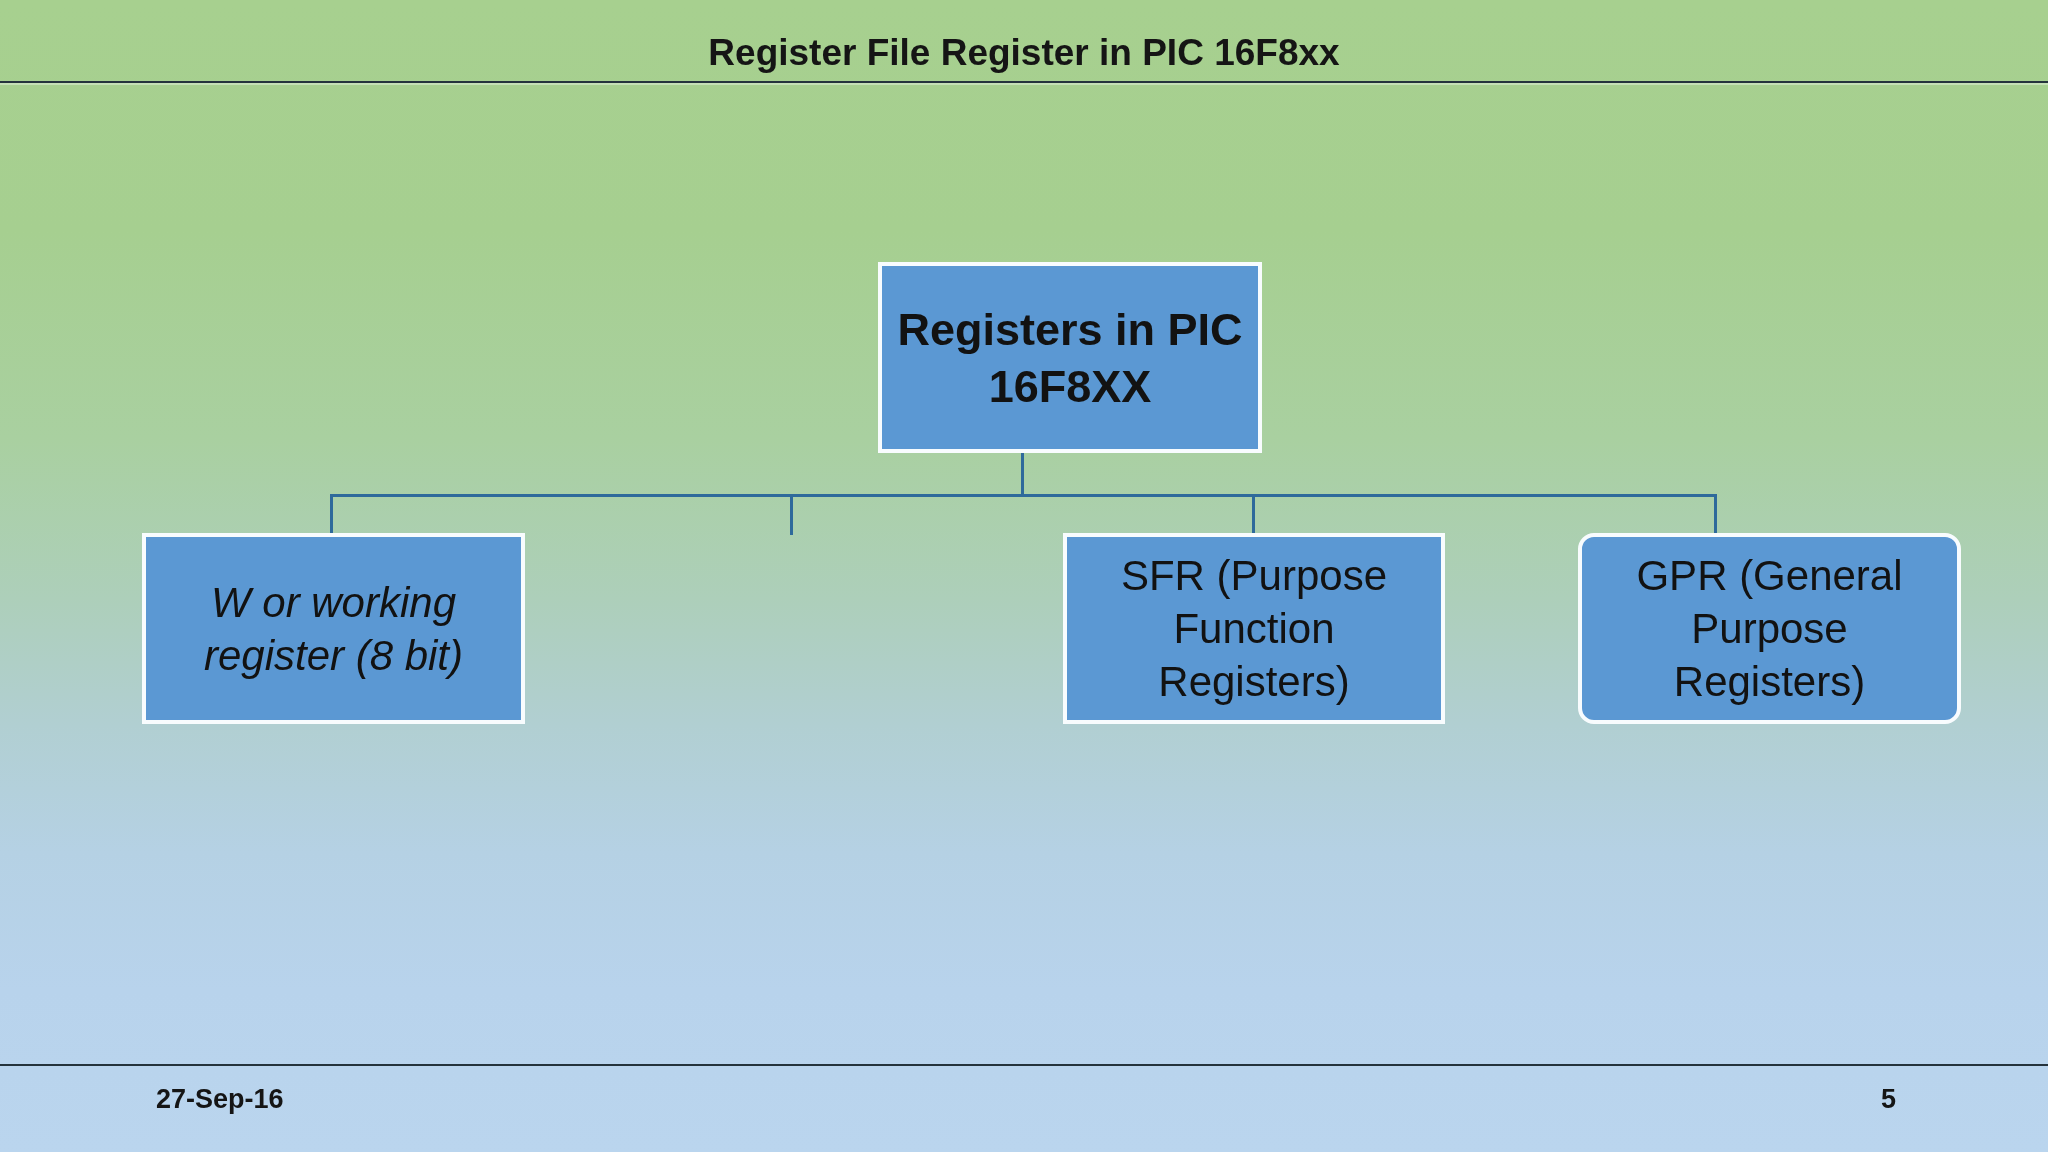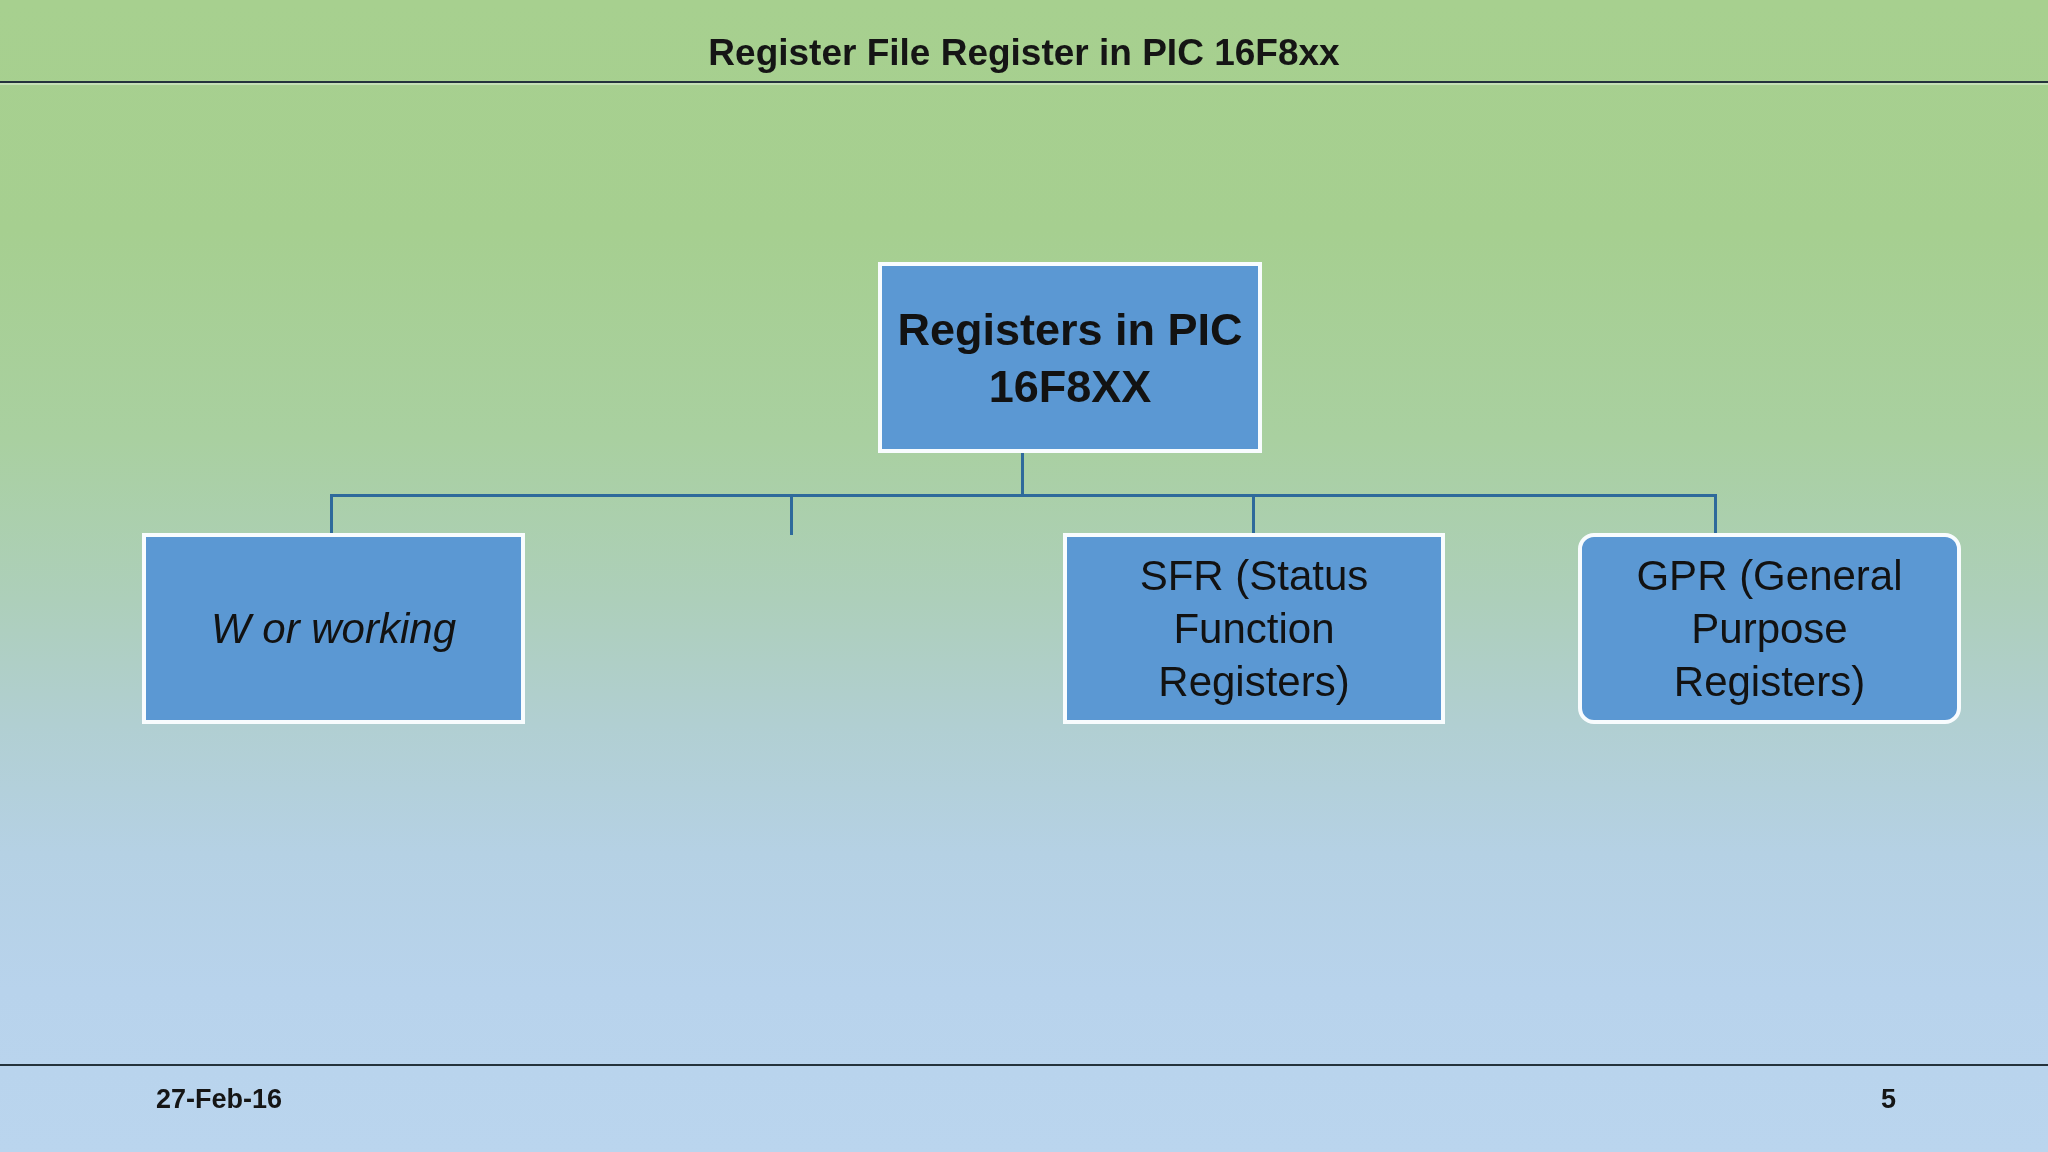--- a/index.html
+++ b/index.html
@@ -143,32 +143,33 @@
   <div class="connector conn-drop-3"></div>
   <div class="connector conn-drop-4"></div>
 
   <div class="node node-root">
     <span class="line">Registers in PIC</span>
     <span class="line">16F8XX</span>
   </div>
 
   <div class="node node-child node-child-1">
     <span class="line">W or working</span>
+    <span class="line">register (8 bit)</span>
   </div>
 
 
   <div class="node node-child node-child-3">
-    <span class="line">SFR (Status</span>
+    <span class="line">SFR (Purpose</span>
     <span class="line">Function</span>
     <span class="line">Registers)</span>
   </div>
 
   <div class="node node-child node-child-4">
     <span class="line">GPR (General</span>
     <span class="line">Purpose</span>
     <span class="line">Registers)</span>
   </div>
 
   <div class="footer-rule"></div>
-  <div class="footer-date">27-Feb-16</div>
+  <div class="footer-date">27-Sep-16</div>
   <div class="footer-page">5</div>
 
 </div>
 
 </body></html>

